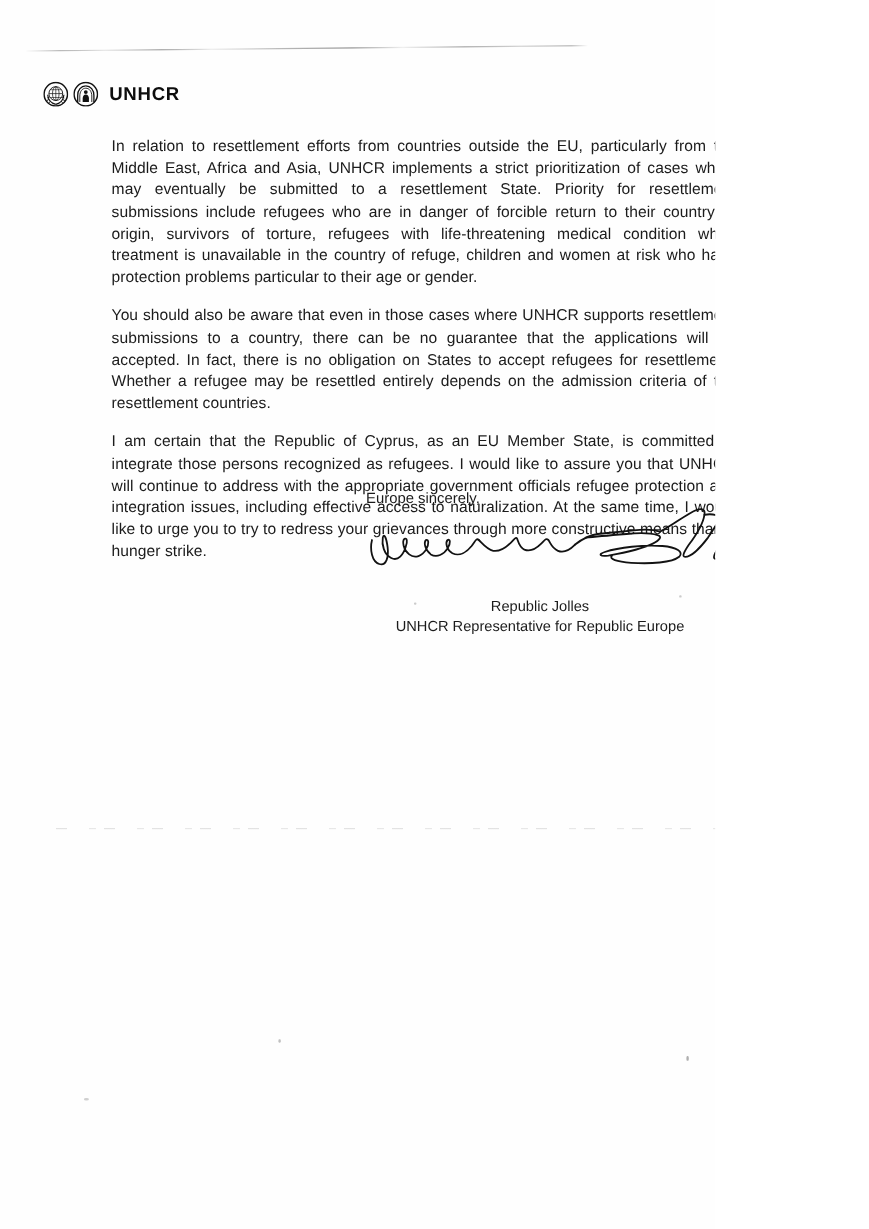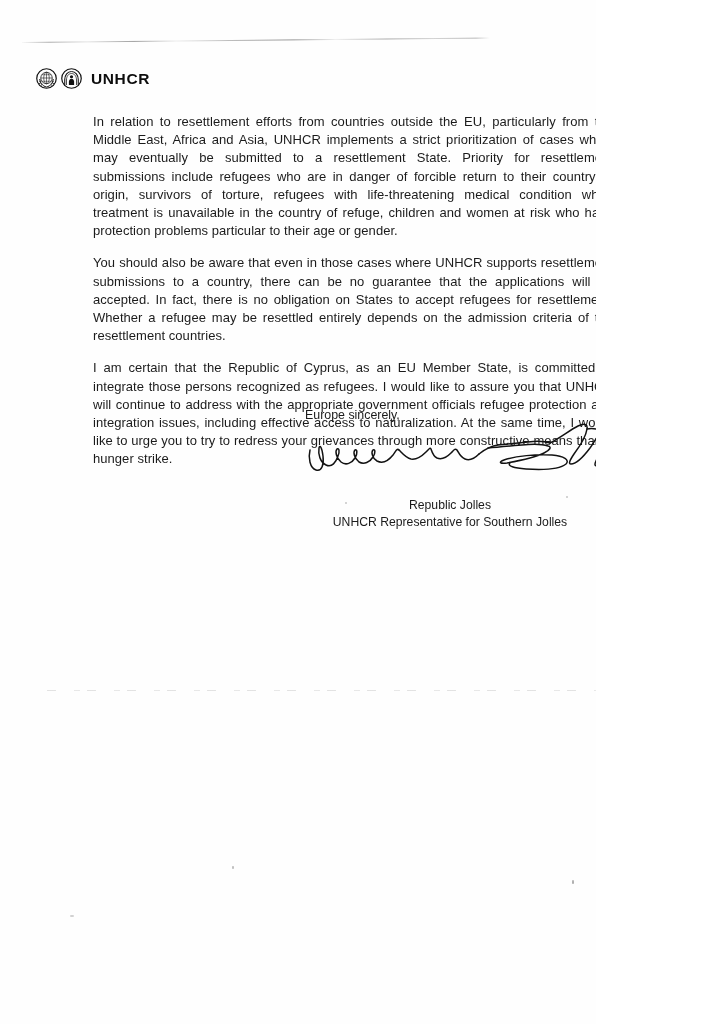--- a/index.html
+++ b/index.html
@@ -186,16 +186,16 @@
         <path d="M177 36 C182 32 188 28 196 27 C206 26 216 25 226 24 C234 23 242 23 248 25"></path>
         <path d="M186 30 C196 29 208 28 220 27 C230 26 240 26 246 28 C250 29 248 32 242 35 C232 40 216 43 205 45 C198 46 196 44 202 42 C214 38 234 36 250 37 C262 38 268 42 264 46 C258 51 240 52 224 51 C212 50 205 48 208 45"></path>
         <path d="M248 25 C258 20 268 12 276 8 C282 5 286 6 285 11 C284 18 278 28 272 36 C268 42 266 46 269 46 C274 46 282 38 288 30 C293 23 296 16 300 14 C304 12 306 16 304 22 C302 29 297 37 294 43 C292 47 293 49 297 47 C303 44 310 36 316 30 C321 25 325 22 329 23 C333 24 334 28 331 33 C328 38 322 43 316 46"></path>
         <path d="M285 11 C290 10 296 11 300 14"></path>
       </g>
     </svg>
   </div>
 
   <div class="sig-block">
     <div>Republic Jolles</div>
-    <div>UNHCR Representative for Southern Jolles</div>
+    <div>UNHCR Representative for Republic Europe</div>
   </div>
 
 </div>
 
 </body></html>

